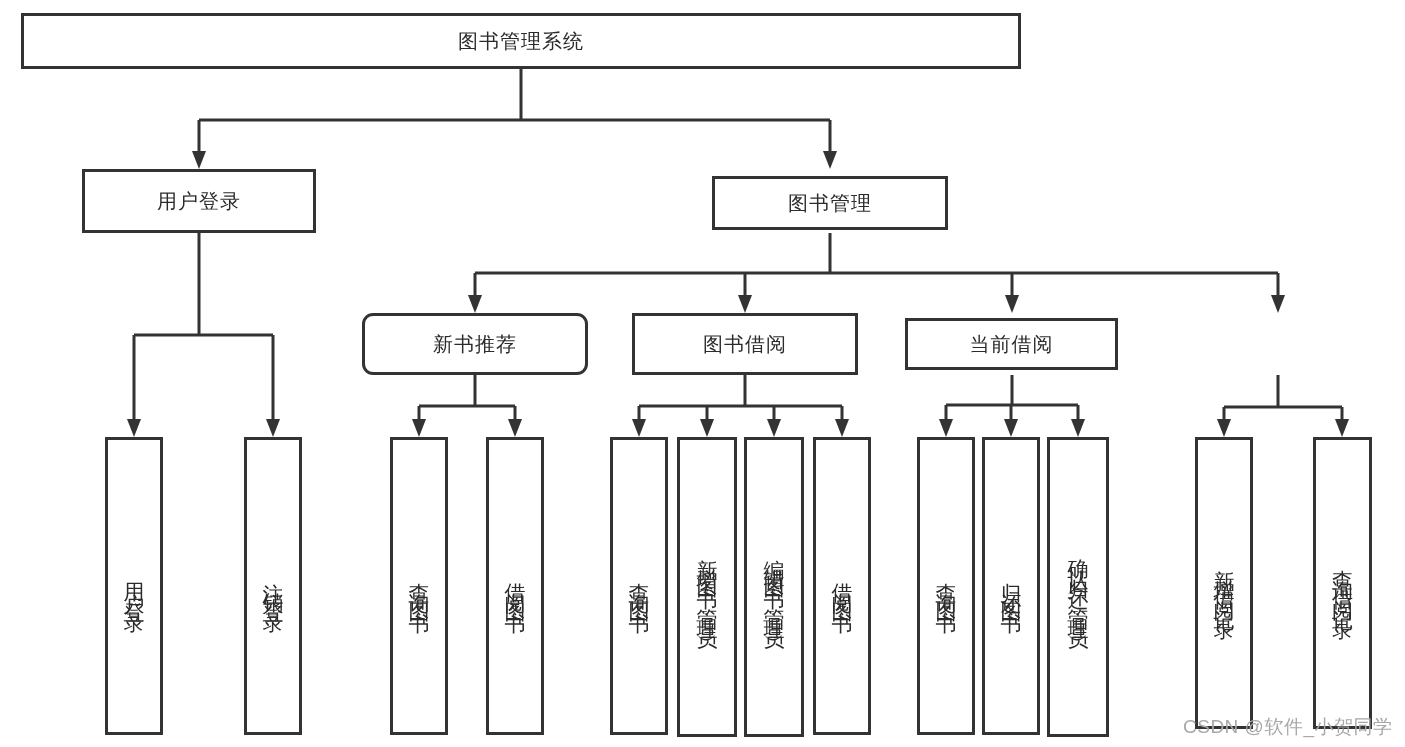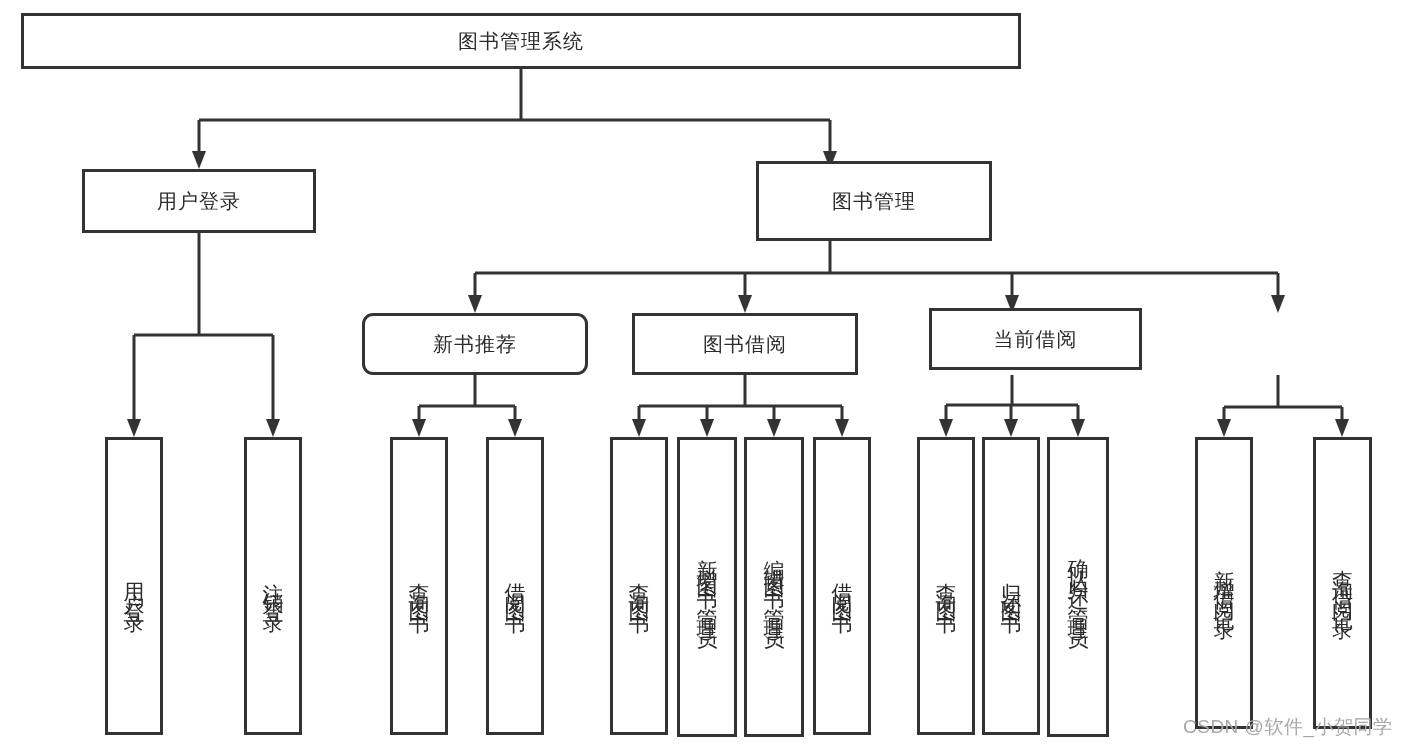--- a/index.html
+++ b/index.html
@@ -64,31 +64,31 @@
     </g>
   </svg>
 
   <div class="node hbox root" style="left:21px;top:13px;width:1000px;height:56px;">
     <span>图书管理系统</span>
   </div>
 
   <div class="node hbox" style="left:82px;top:169px;width:234px;height:64px;">
     <span>用户登录</span>
   </div>
-  <div class="node hbox" style="left:712px;top:161px;width:236px;height:80px;margin-left:44px;">
+  <div class="node hbox" style="left:712px;top:176px;width:236px;height:54px;">
     <span>图书管理</span>
   </div>
 
   <div class="node hbox" style="left:362px;top:313px;width:226px;height:62px;border-radius:11px;">
     <span>新书推荐</span>
   </div>
   <div class="node hbox" style="left:632px;top:313px;width:226px;height:62px;font-family:Liberation Mono, monospace;">
     <span>图书借阅</span>
   </div>
-  <div class="node hbox" style="left:905px;top:308px;width:213px;height:62px;margin-left:24px;">
+  <div class="node hbox" style="left:905px;top:318px;width:213px;height:52px;">
     <span>当前借阅</span>
   </div>
 
   <div class="node vbox" style="left:105px;top:437px;width:58px;height:298px;">
     <span class="vtext">用户登录</span>
   </div>
   <div class="node vbox" style="left:244px;top:437px;width:58px;height:298px;">
     <span class="vtext">注销登录</span>
   </div>
 

